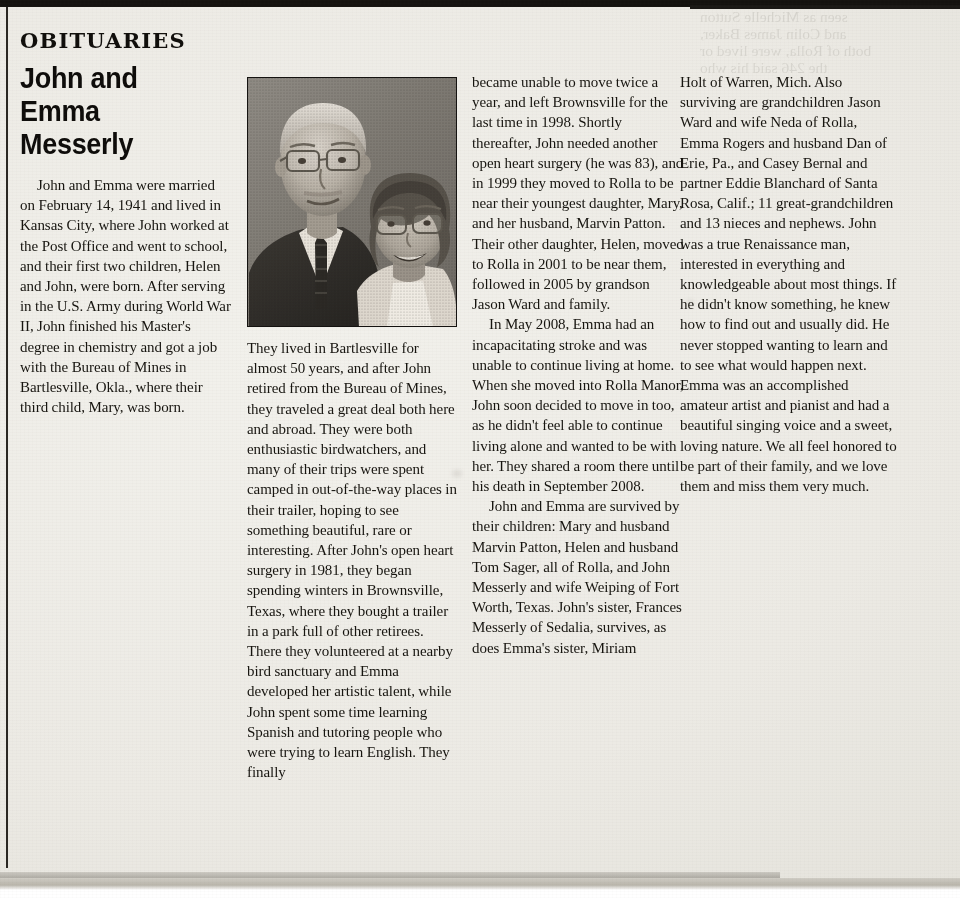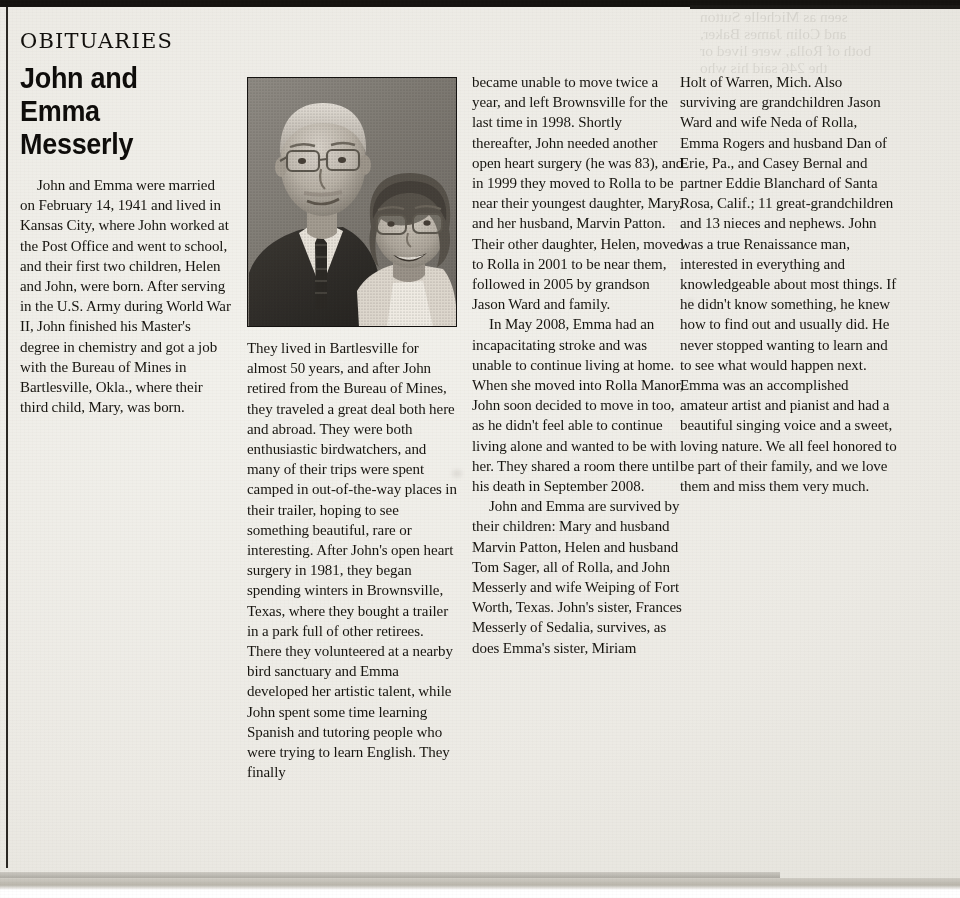--- a/index.html
+++ b/index.html
@@ -82,21 +82,21 @@
   }
 
   
   .masthead {
     position: absolute;
     left: 20px; top: 28px;
     width: 215px;
   }
   .obit-label {
     font-family: "DejaVu Serif", "Liberation Serif", serif;
-    font-weight: 400;
+    font-weight: 700;
     font-size: 21px;
     letter-spacing: 1.2px;
     color: #100e0b;
     line-height: 26px;
   }
   .headline {
     font-family: "Liberation Sans", "DejaVu Sans", sans-serif;
     font-weight: 700;
     font-size: 29px;
     line-height: 33px;

